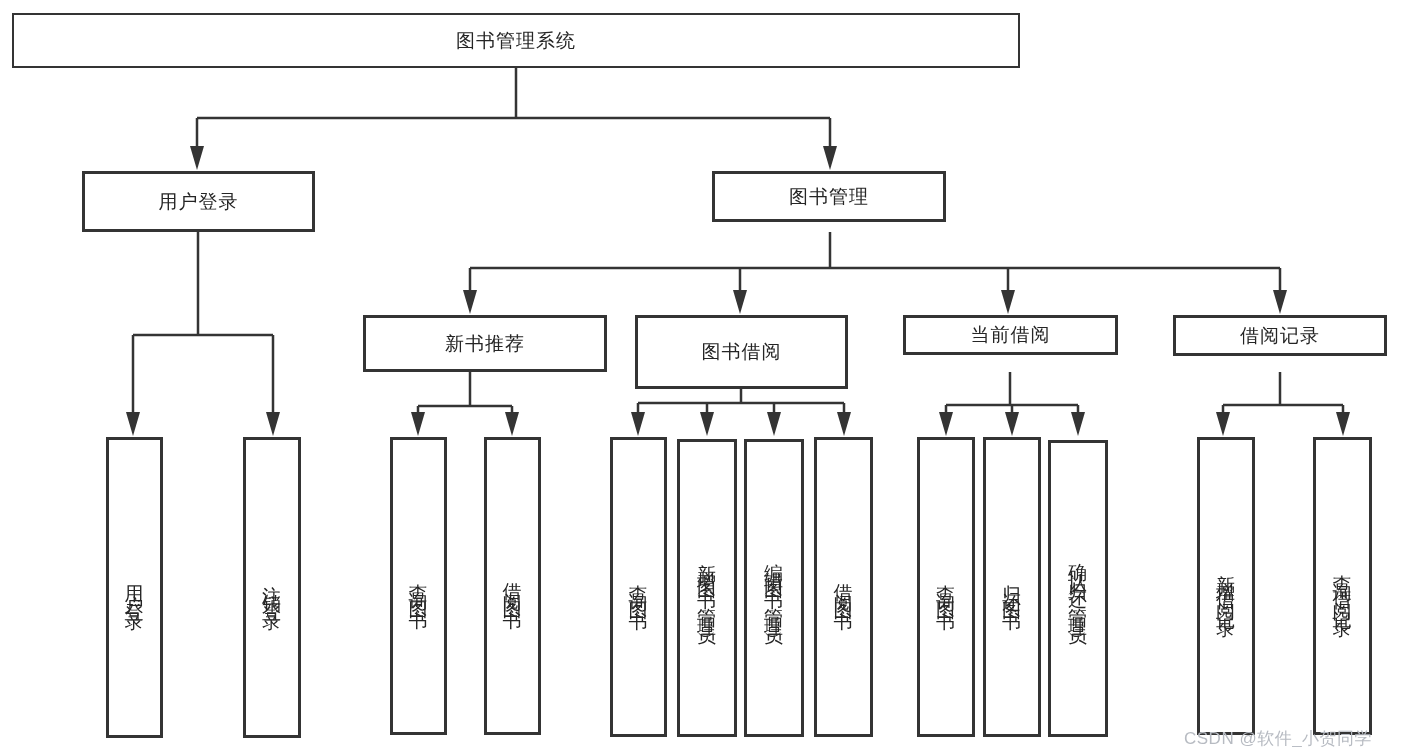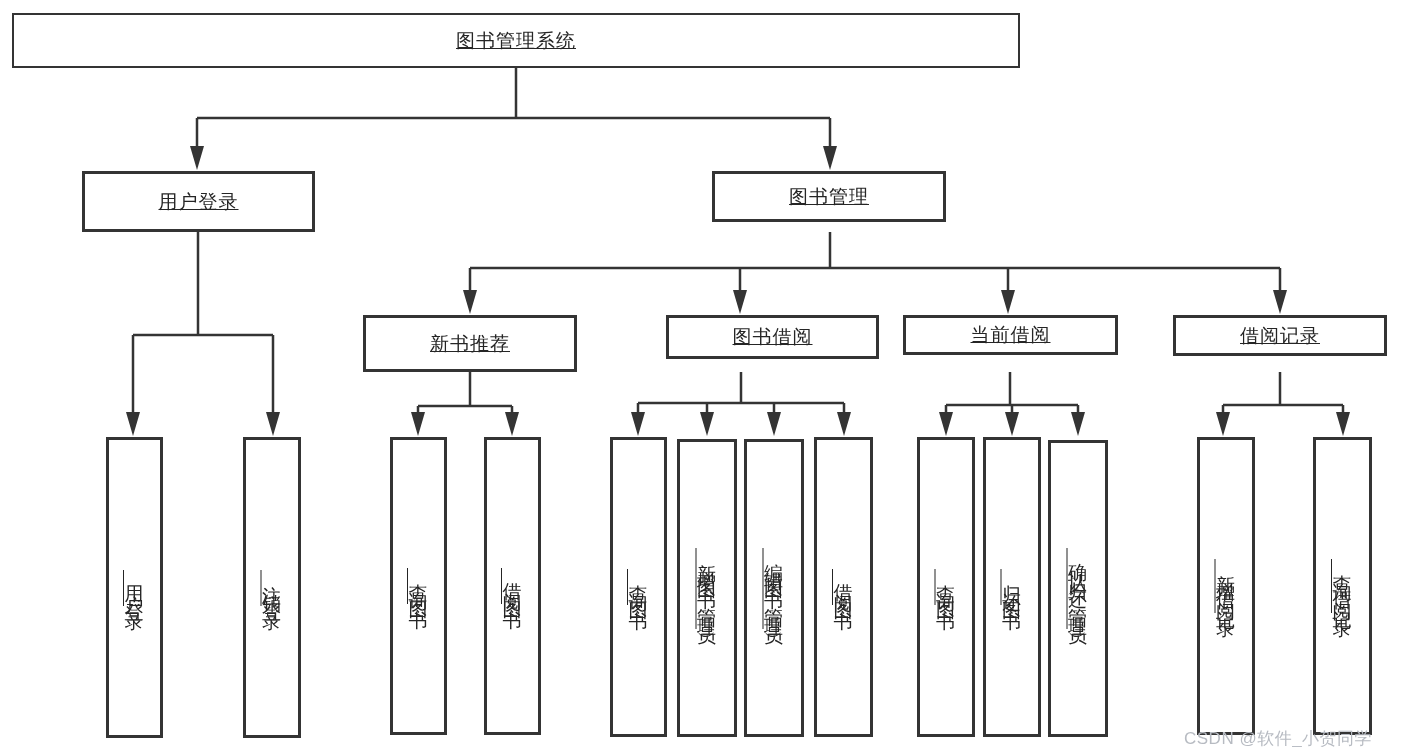--- a/index.html
+++ b/index.html
@@ -5,21 +5,21 @@
   html,body{margin:0;padding:0;background:#ffffff;}
   .canvas{
     position:relative;width:1405px;height:747px;background:#ffffff;
     font-family:"Liberation Sans","DejaVu Sans",sans-serif;overflow:hidden;
   }
   .wires{position:absolute;left:0;top:0;z-index:1;}
   .node{
     position:absolute;box-sizing:border-box;background:#ffffff;
     border:3px solid #343434;color:#252525;z-index:2;
     display:flex;align-items:center;justify-content:center;
-    font-size:19px;letter-spacing:1px;white-space:nowrap;text-decoration:underline;
+    font-size:19px;letter-spacing:1px;white-space:nowrap;
   }
   .root{border-width:2px;}
   .v{
     writing-mode:vertical-rl;text-orientation:mixed;
     letter-spacing:9px;line-height:1;white-space:normal;
   }
   .watermark{
     position:absolute;z-index:3;color:#b7bbc2;font-size:17px;
     letter-spacing:0.5px;white-space:nowrap;margin-top:8px;
   }
@@ -67,22 +67,22 @@
       <polygon points="1216,412 1230,412 1223,436"></polygon>
       <polygon points="1336,412 1350,412 1343,436"></polygon>
     </g>
   </svg>
 
   <div class="node root" style="left:12px;top:13px;width:1008px;height:55px">图书管理系统</div>
 
   <div class="node" style="left:82px;top:171px;width:233px;height:61px">用户登录</div>
   <div class="node" style="left:712px;top:171px;width:234px;height:51px">图书管理</div>
 
-  <div class="node" style="left:363px;top:315px;width:214px;height:57px">新书推荐</div>
-  <div class="node" style="left:666px;top:315px;width:213px;height:44px">图书借阅</div>
+  <div class="node" style="left:363px;top:315px;width:244px;height:57px">新书推荐</div>
+  <div class="node" style="left:635px;top:315px;width:213px;height:74px">图书借阅</div>
   <div class="node" style="left:903px;top:315px;width:215px;height:40px">当前借阅</div>
   <div class="node" style="left:1173px;top:315px;width:214px;height:41px">借阅记录</div>
 
   <div class="node v" style="left:106px;top:437px;width:57px;height:301px">用户登录</div>
   <div class="node v" style="left:243px;top:437px;width:58px;height:301px">注销登录</div>
 
   <div class="node v" style="left:390px;top:437px;width:57px;height:298px">查询图书</div>
   <div class="node v" style="left:484px;top:437px;width:57px;height:298px">借阅图书</div>
 
   <div class="node v" style="left:610px;top:437px;width:57px;height:300px">查询图书</div>

